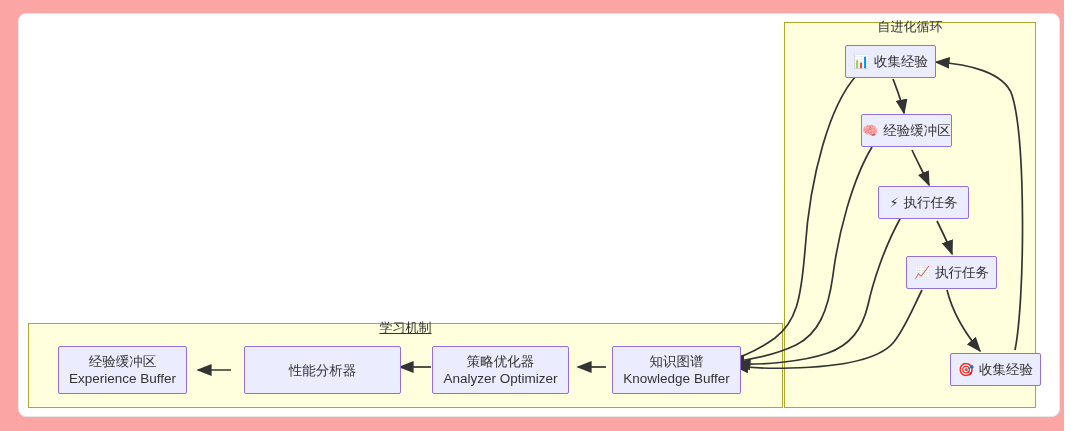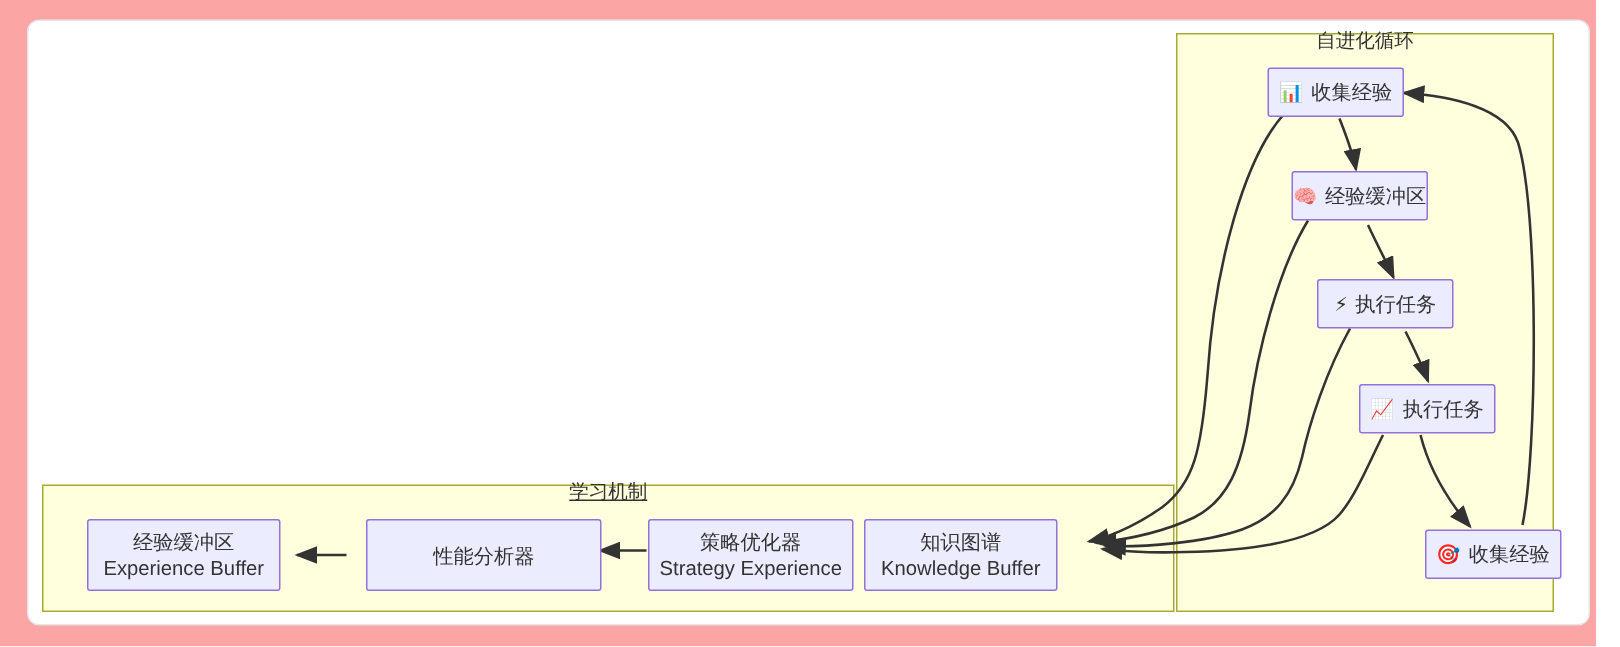--- a/index.html
+++ b/index.html
@@ -182,24 +182,24 @@
 
   <div class="node" style="left:232px; top:346px; width:157px; height:48px;margin-left:12px;">
     <span class="node-bilingual">
       <span class="line-cn">性能分析器</span>
     </span>
   </div>
 
   <div class="node" style="left:432px; top:346px; width:137px; height:48px;">
     <span class="node-bilingual">
       <span class="line-cn">策略优化器</span>
-      <span class="line-en">Strategy Experience</span>
-    </span>
-  </div>
-
-  <div class="node" style="left:576px; top:346px; width:129px; height:48px;">
+      <span class="line-en">Analyzer Optimizer</span>
+    </span>
+  </div>
+
+  <div class="node" style="left:612px; top:346px; width:129px; height:48px;">
     <span class="node-bilingual">
       <span class="line-cn">知识图谱</span>
       <span class="line-en">Knowledge Buffer</span>
     </span>
   </div>
 
 </div>
 
 </body></html>

